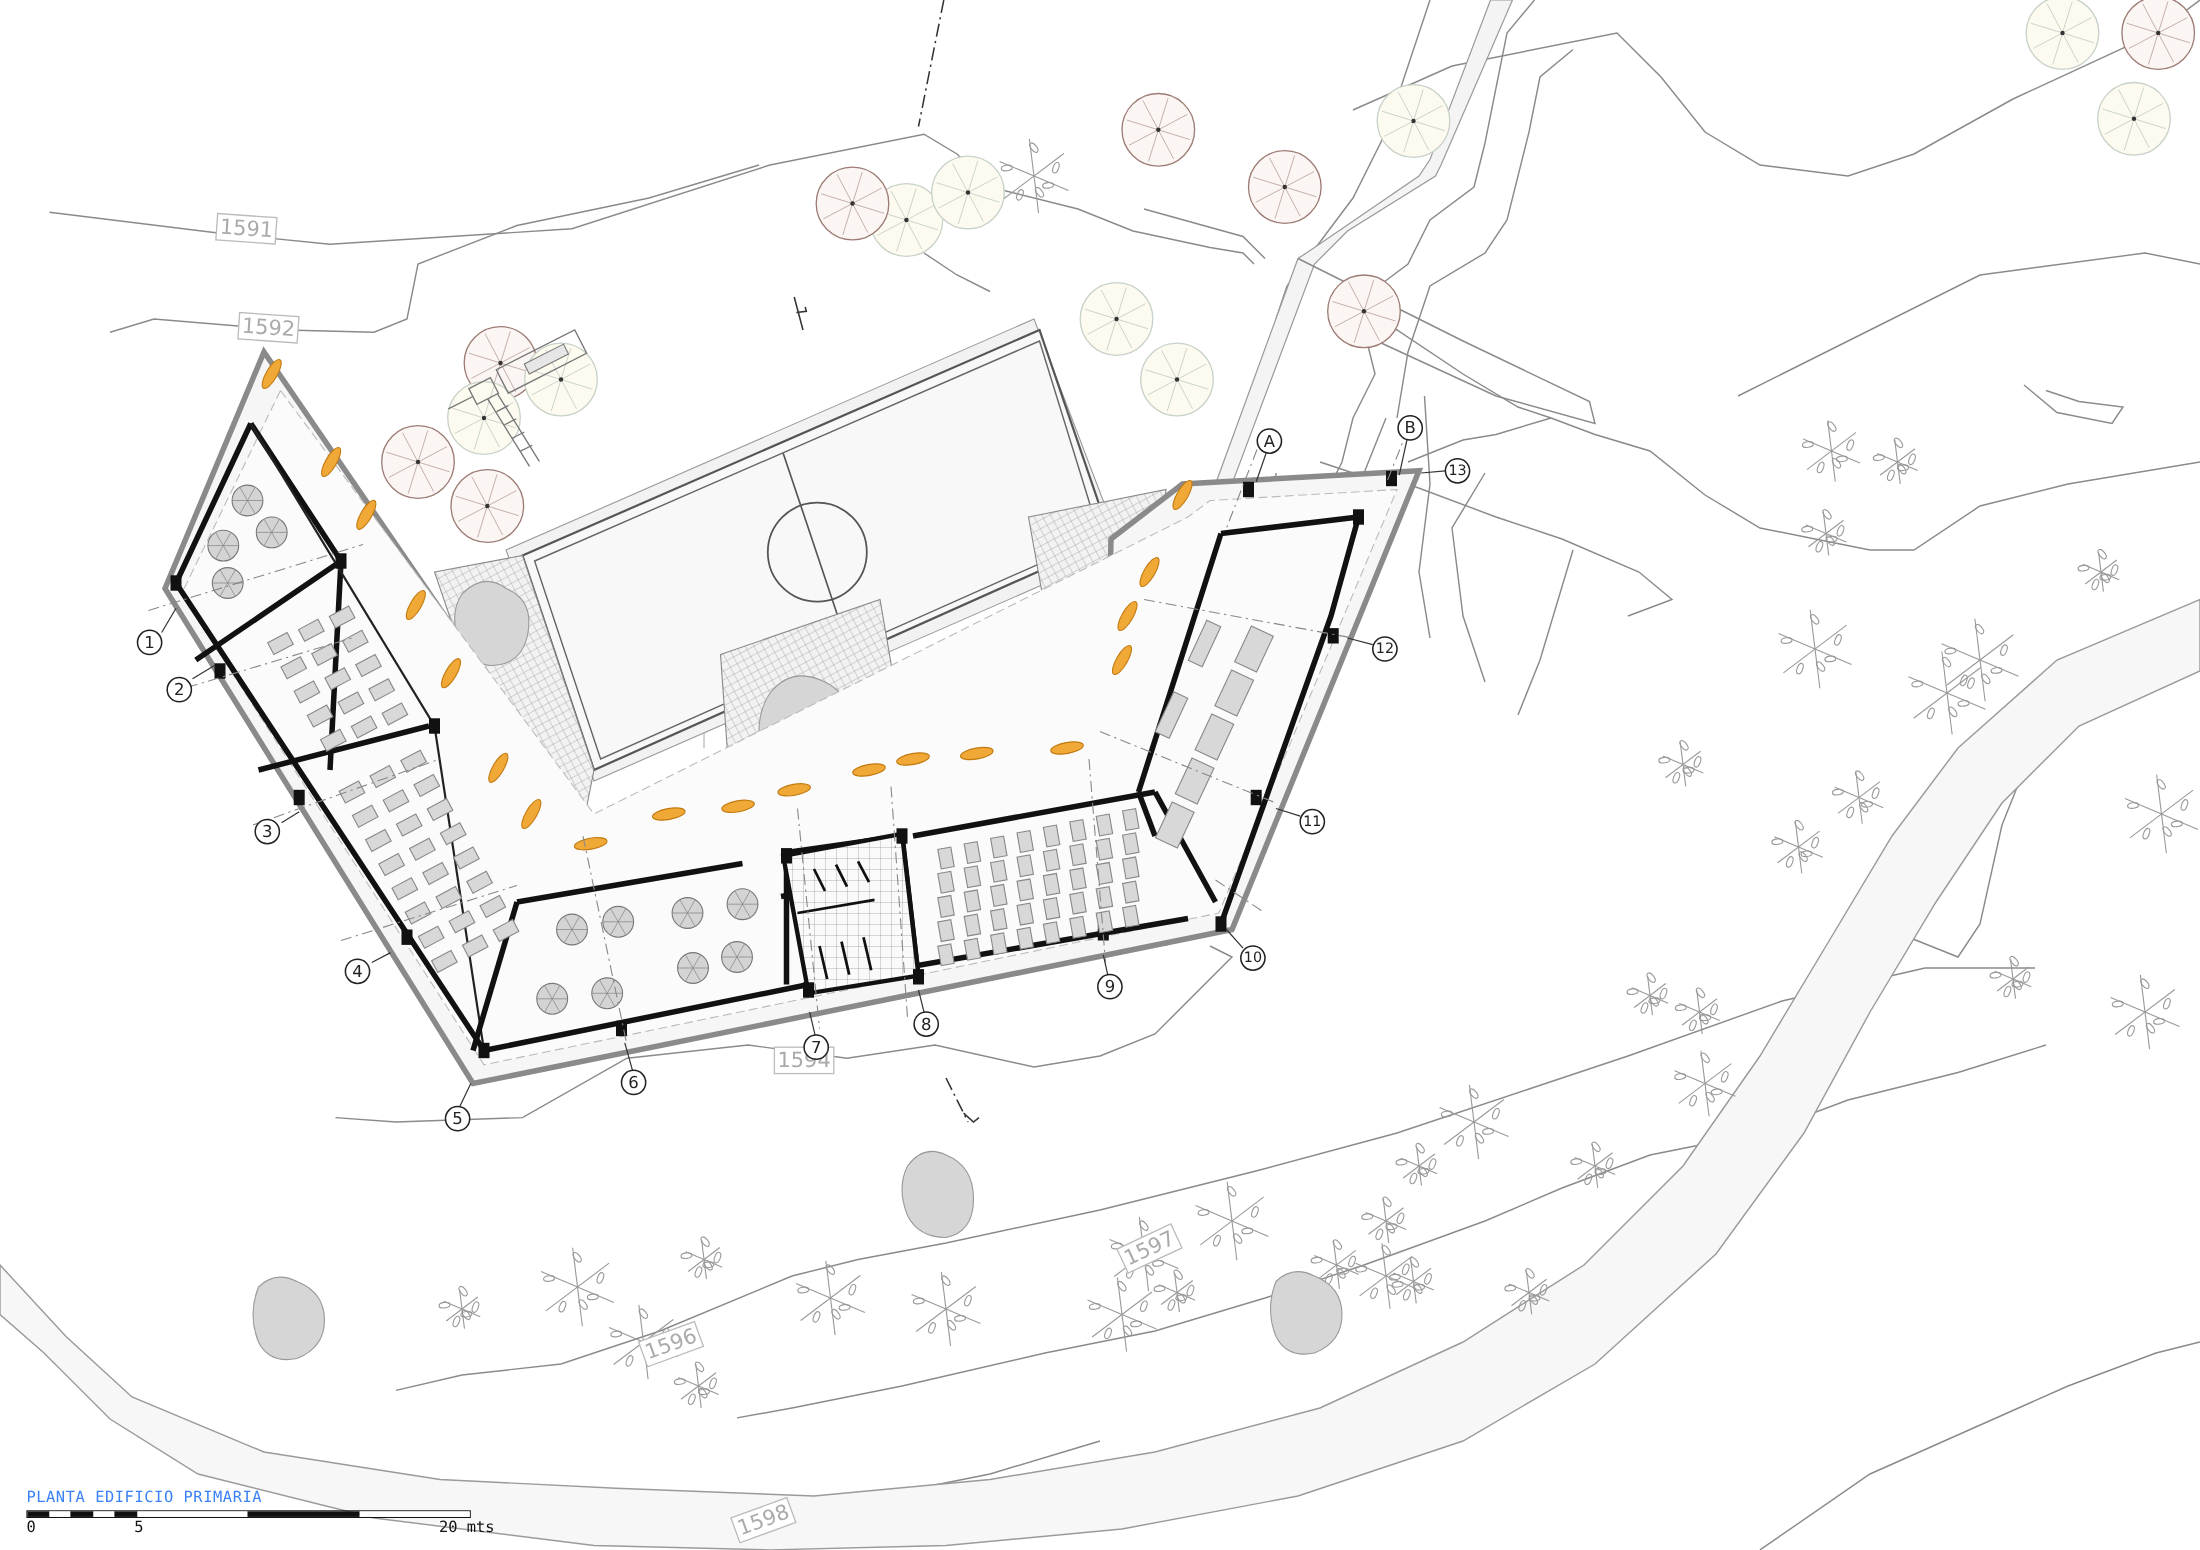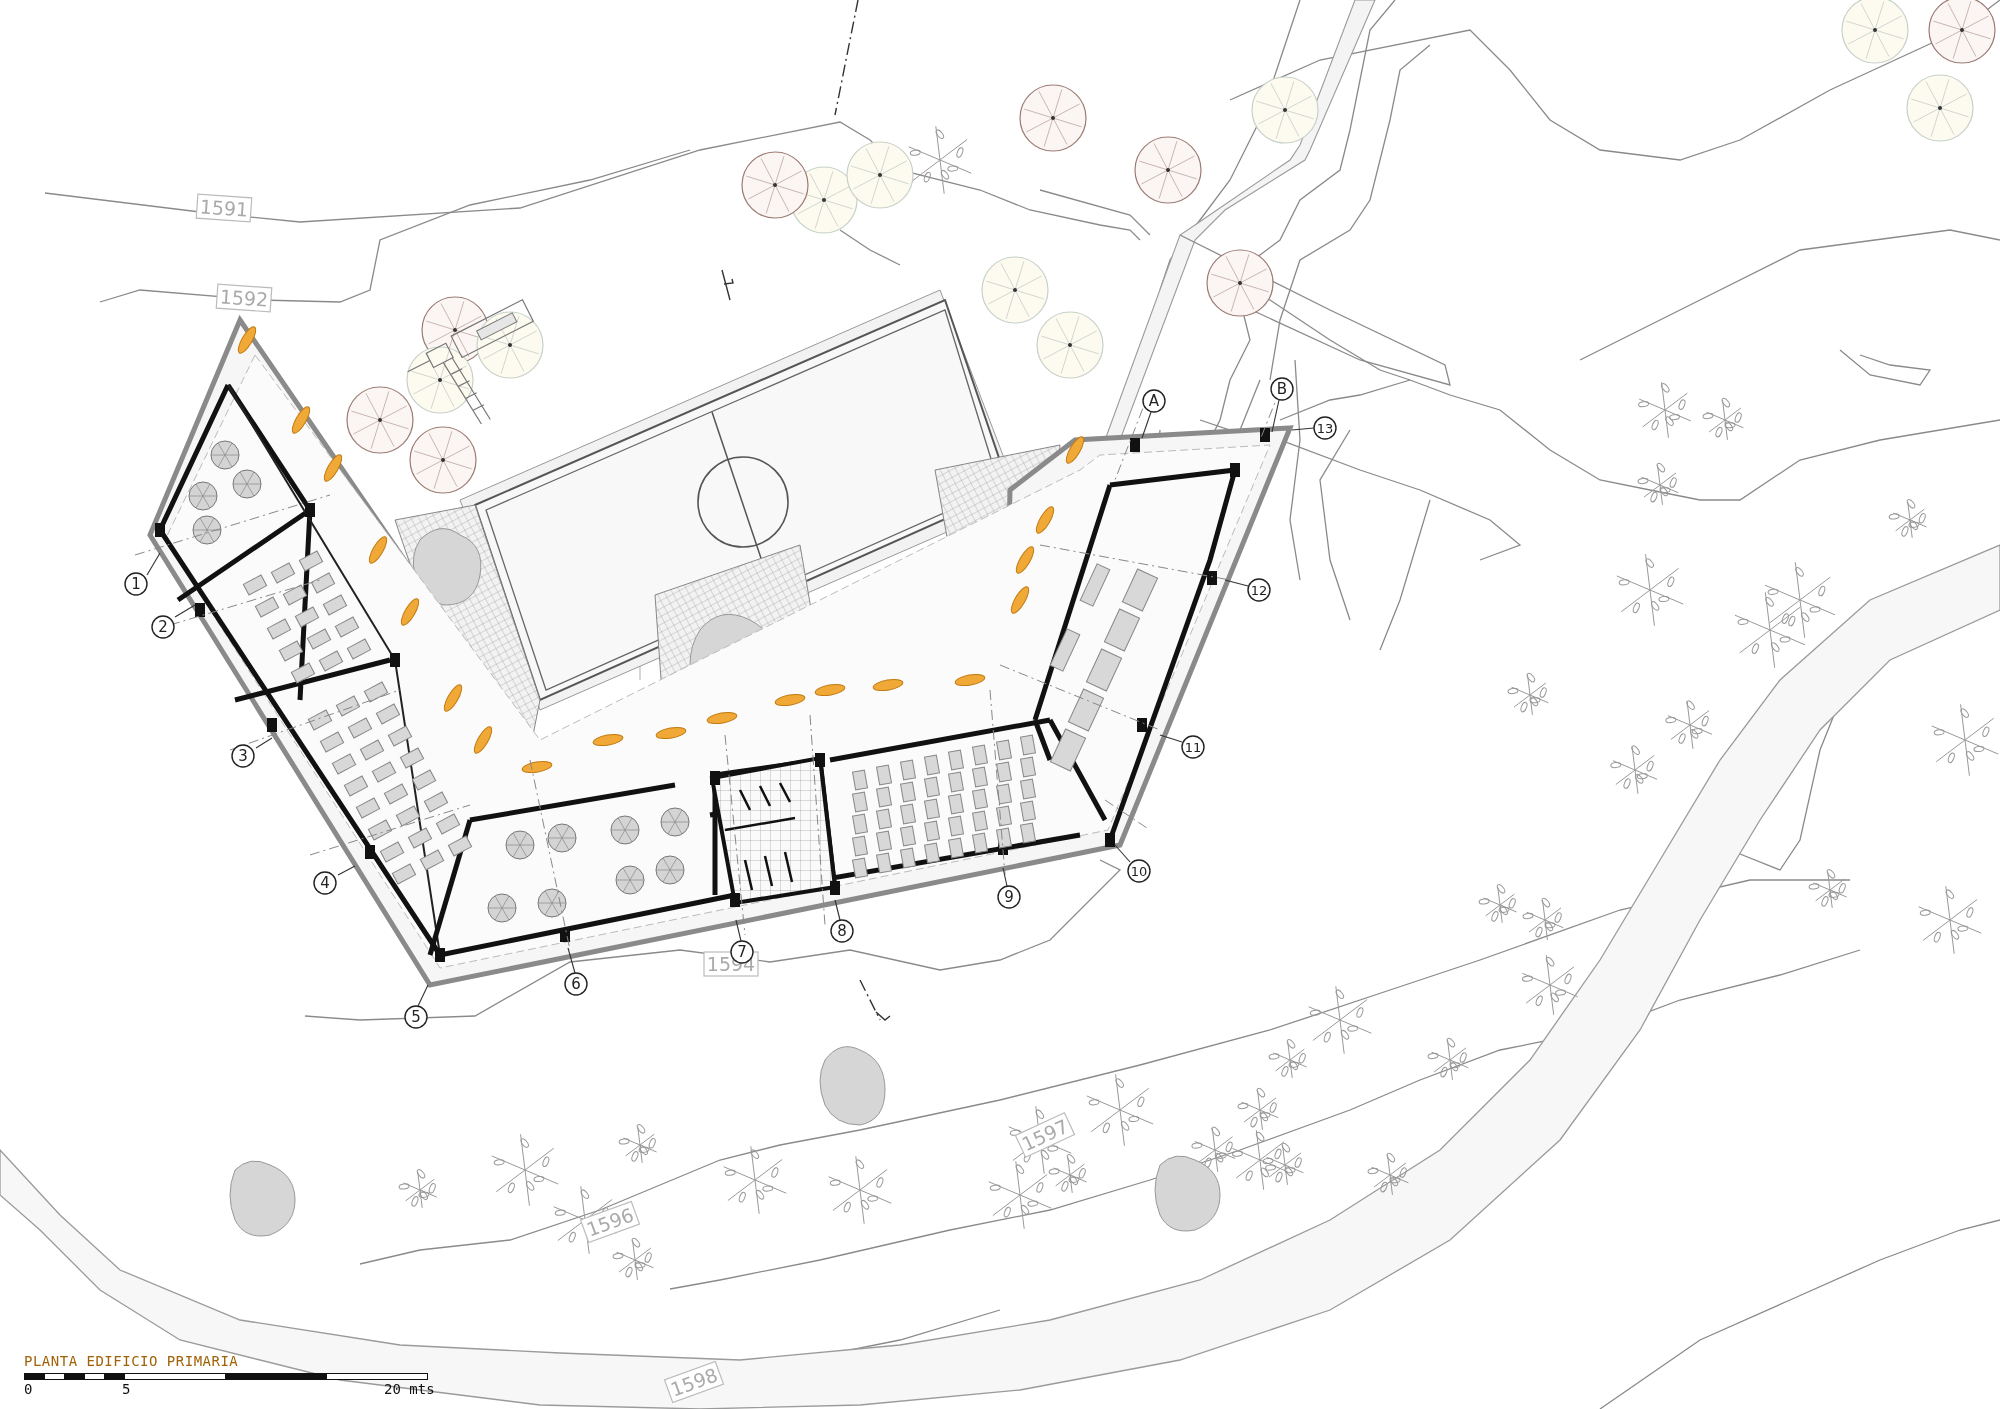--- a/index.html
+++ b/index.html
@@ -27,21 +27,21 @@
   .planter{fill:#f0a836;stroke:#c27a10;stroke-width:1;}
   .column{fill:#111;}
   .tree-red{fill:#fbf6f4;stroke:#9c7b74;stroke-width:1.2;}
   .tree-yel{fill:#fdfaf0;stroke:#c7d2c8;stroke-width:1.2;}
   .tree-spoke{stroke:#b39a93;stroke-width:0.7;}
   .tree-spoke-y{stroke:#bcc9c0;stroke-width:0.7;}
   .shrub{fill:none;stroke:#999;stroke-width:1;}
   .shrub-blob{fill:#d6d6d6;stroke:#999;stroke-width:1;}
   .section-mark{fill:none;stroke:#333;stroke-width:1.4;stroke-dasharray:12 4 2 4;}
   #title-block{position:absolute;left:24px;top:1353px;}
-  #plan-title{font-family:"DejaVu Sans Mono",monospace;font-size:14px;letter-spacing:0.5px;color:#a16207;margin:0 0 4px 0;}
+  #plan-title{font-family:"DejaVu Sans Mono",monospace;font-size:14px;letter-spacing:0.5px;color:#3b82f6;margin:0 0 4px 0;}
   #scale-bar{display:flex;width:404px;height:7px;border:1px solid #111;box-sizing:border-box;}
   .seg{height:100%;box-sizing:border-box;}
   .seg.b{background:#111;}
   .seg.w{background:#fff;}
   #scale-labels{position:relative;width:440px;height:18px;font-family:"DejaVu Sans Mono",monospace;font-size:14px;color:#111;}
   #scale-labels span{position:absolute;top:1px;}
 </style>
 </head>
 <body>
 
@@ -1087,15 +1087,15 @@
     <div class="seg b" style="width:21px"></div>
     <div class="seg w" style="width:19px"></div>
     <div class="seg b" style="width:21px"></div>
     <div class="seg w" style="width:100px"></div>
     <div class="seg b" style="width:102px"></div>
     <div class="seg w" style="width:100px"></div>
   </div>
   <div id="scale-labels">
     <span style="left:0">0</span>
     <span style="left:98px">5</span>
-    <span style="left:360px">20 mts</span>
+    <span style="left:375px">20 mts</span>
   </div>
 </div>
 
 </body></html>

